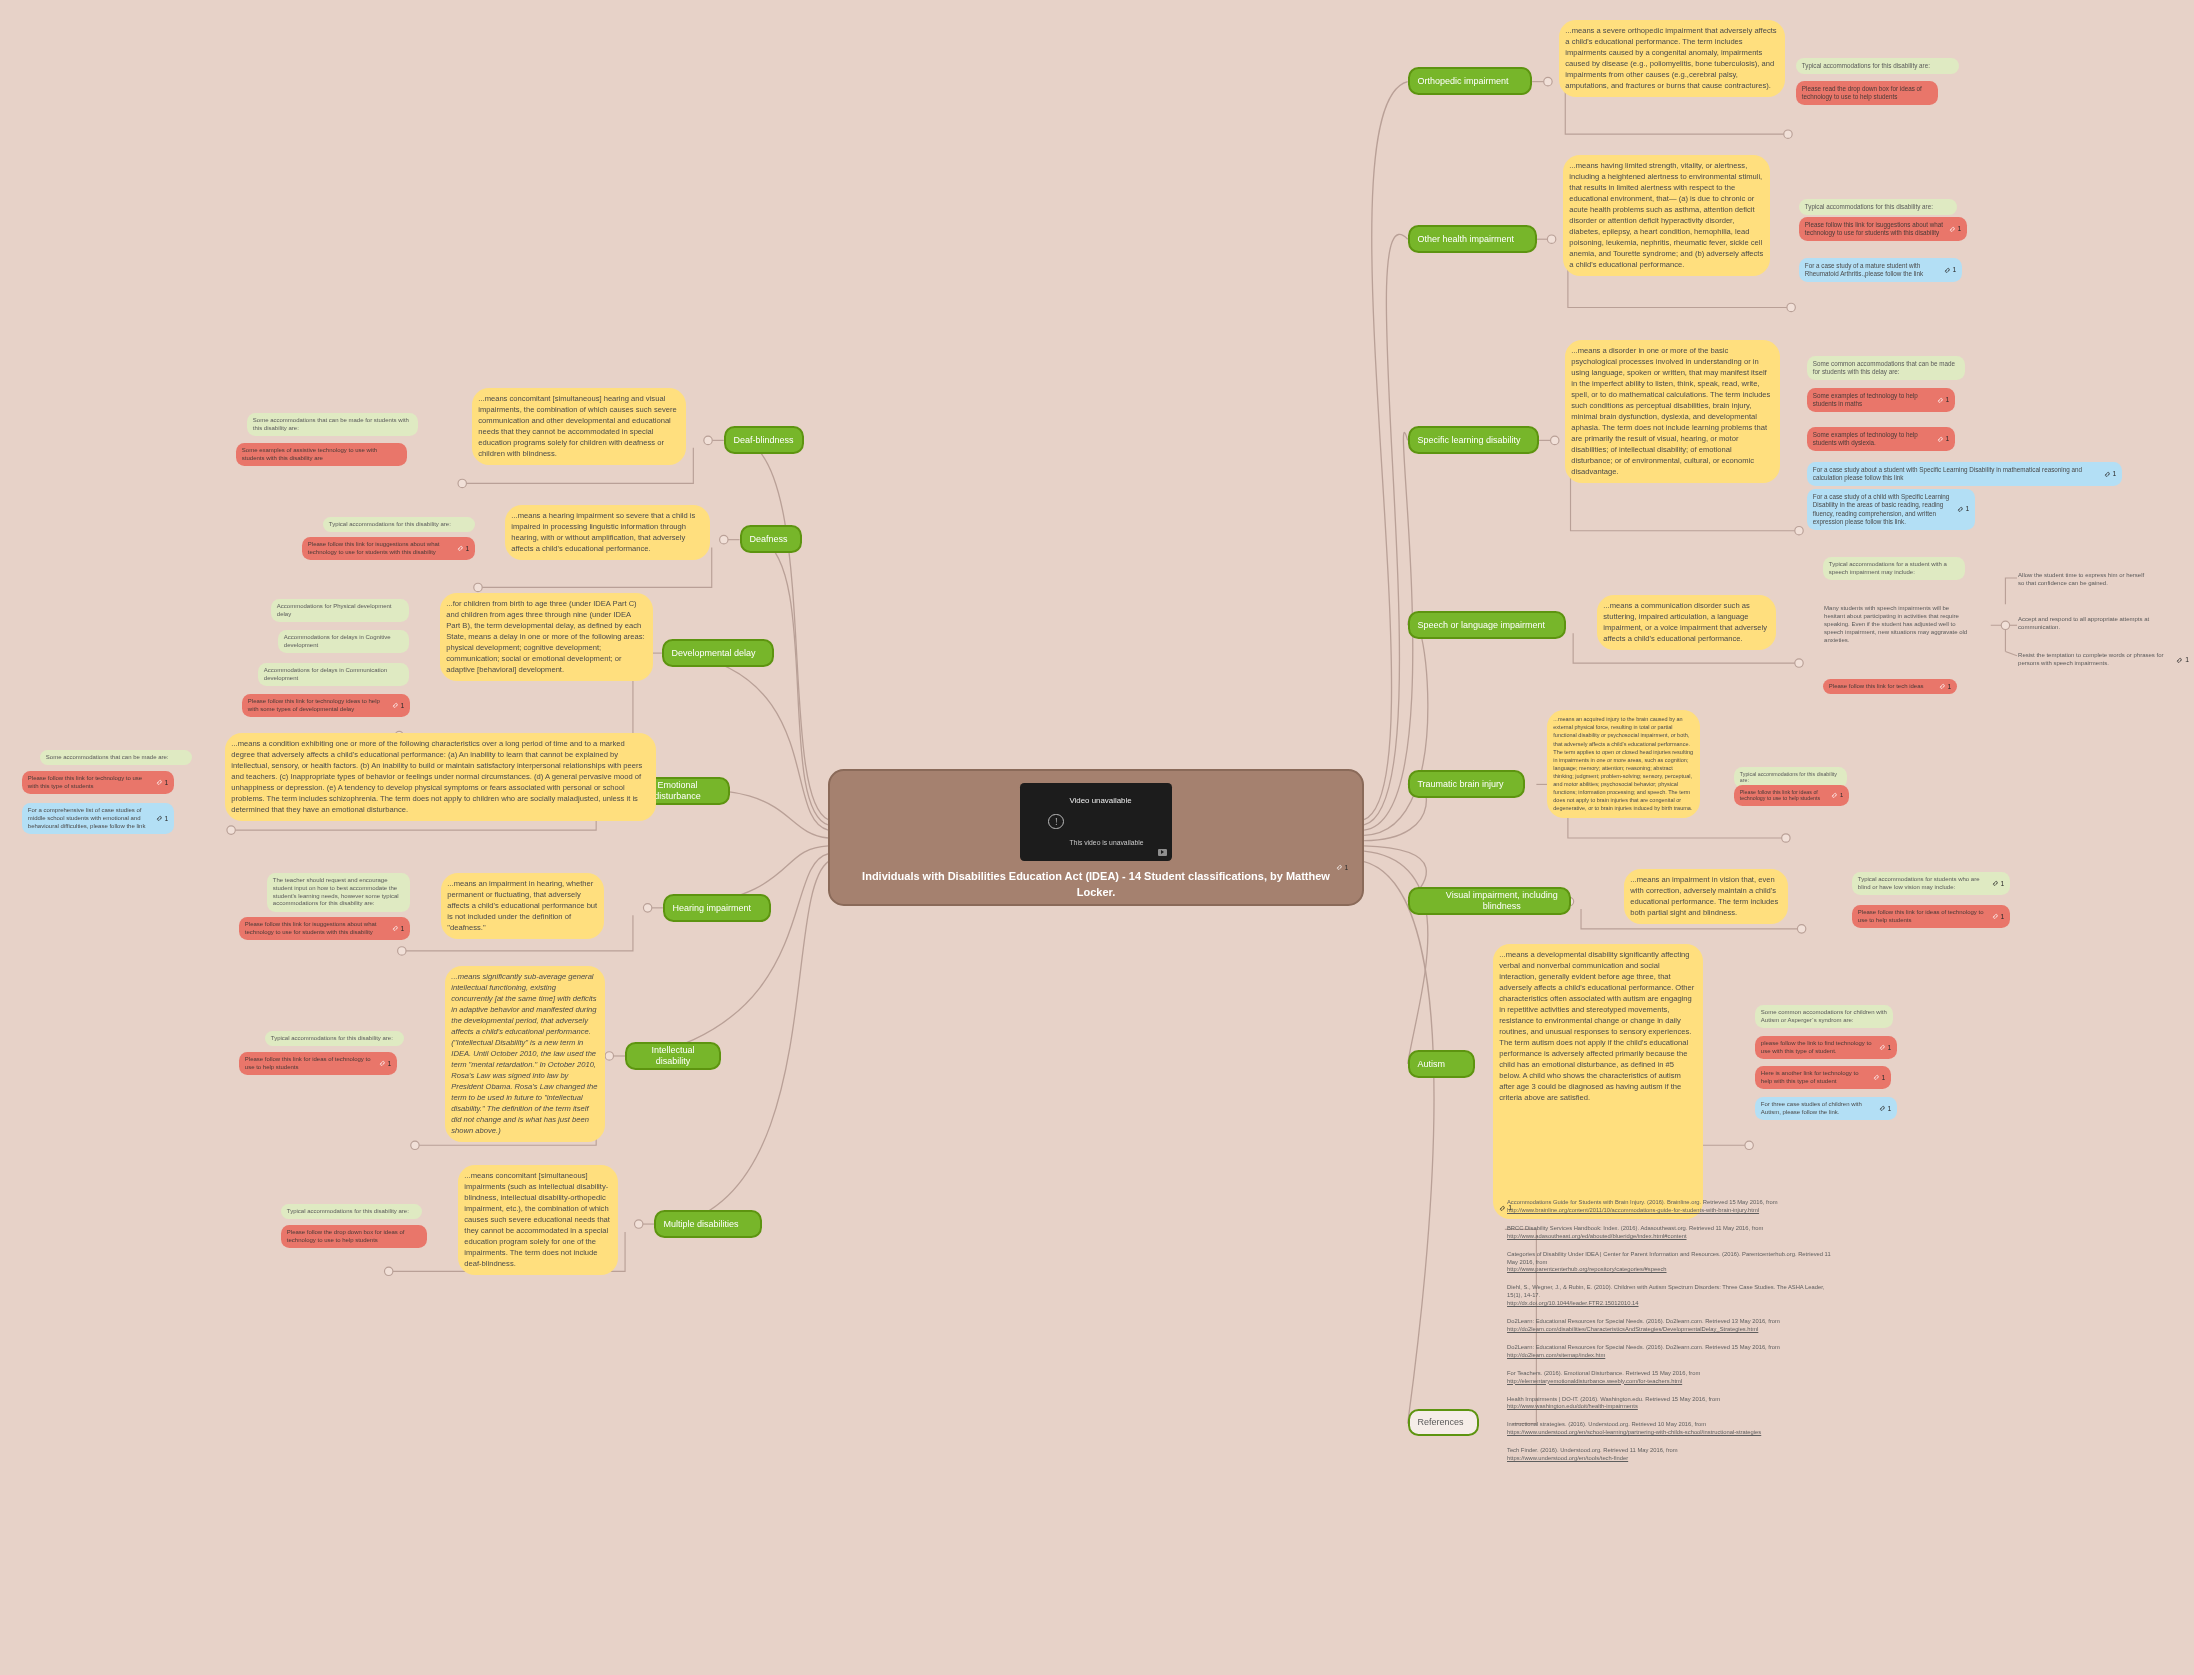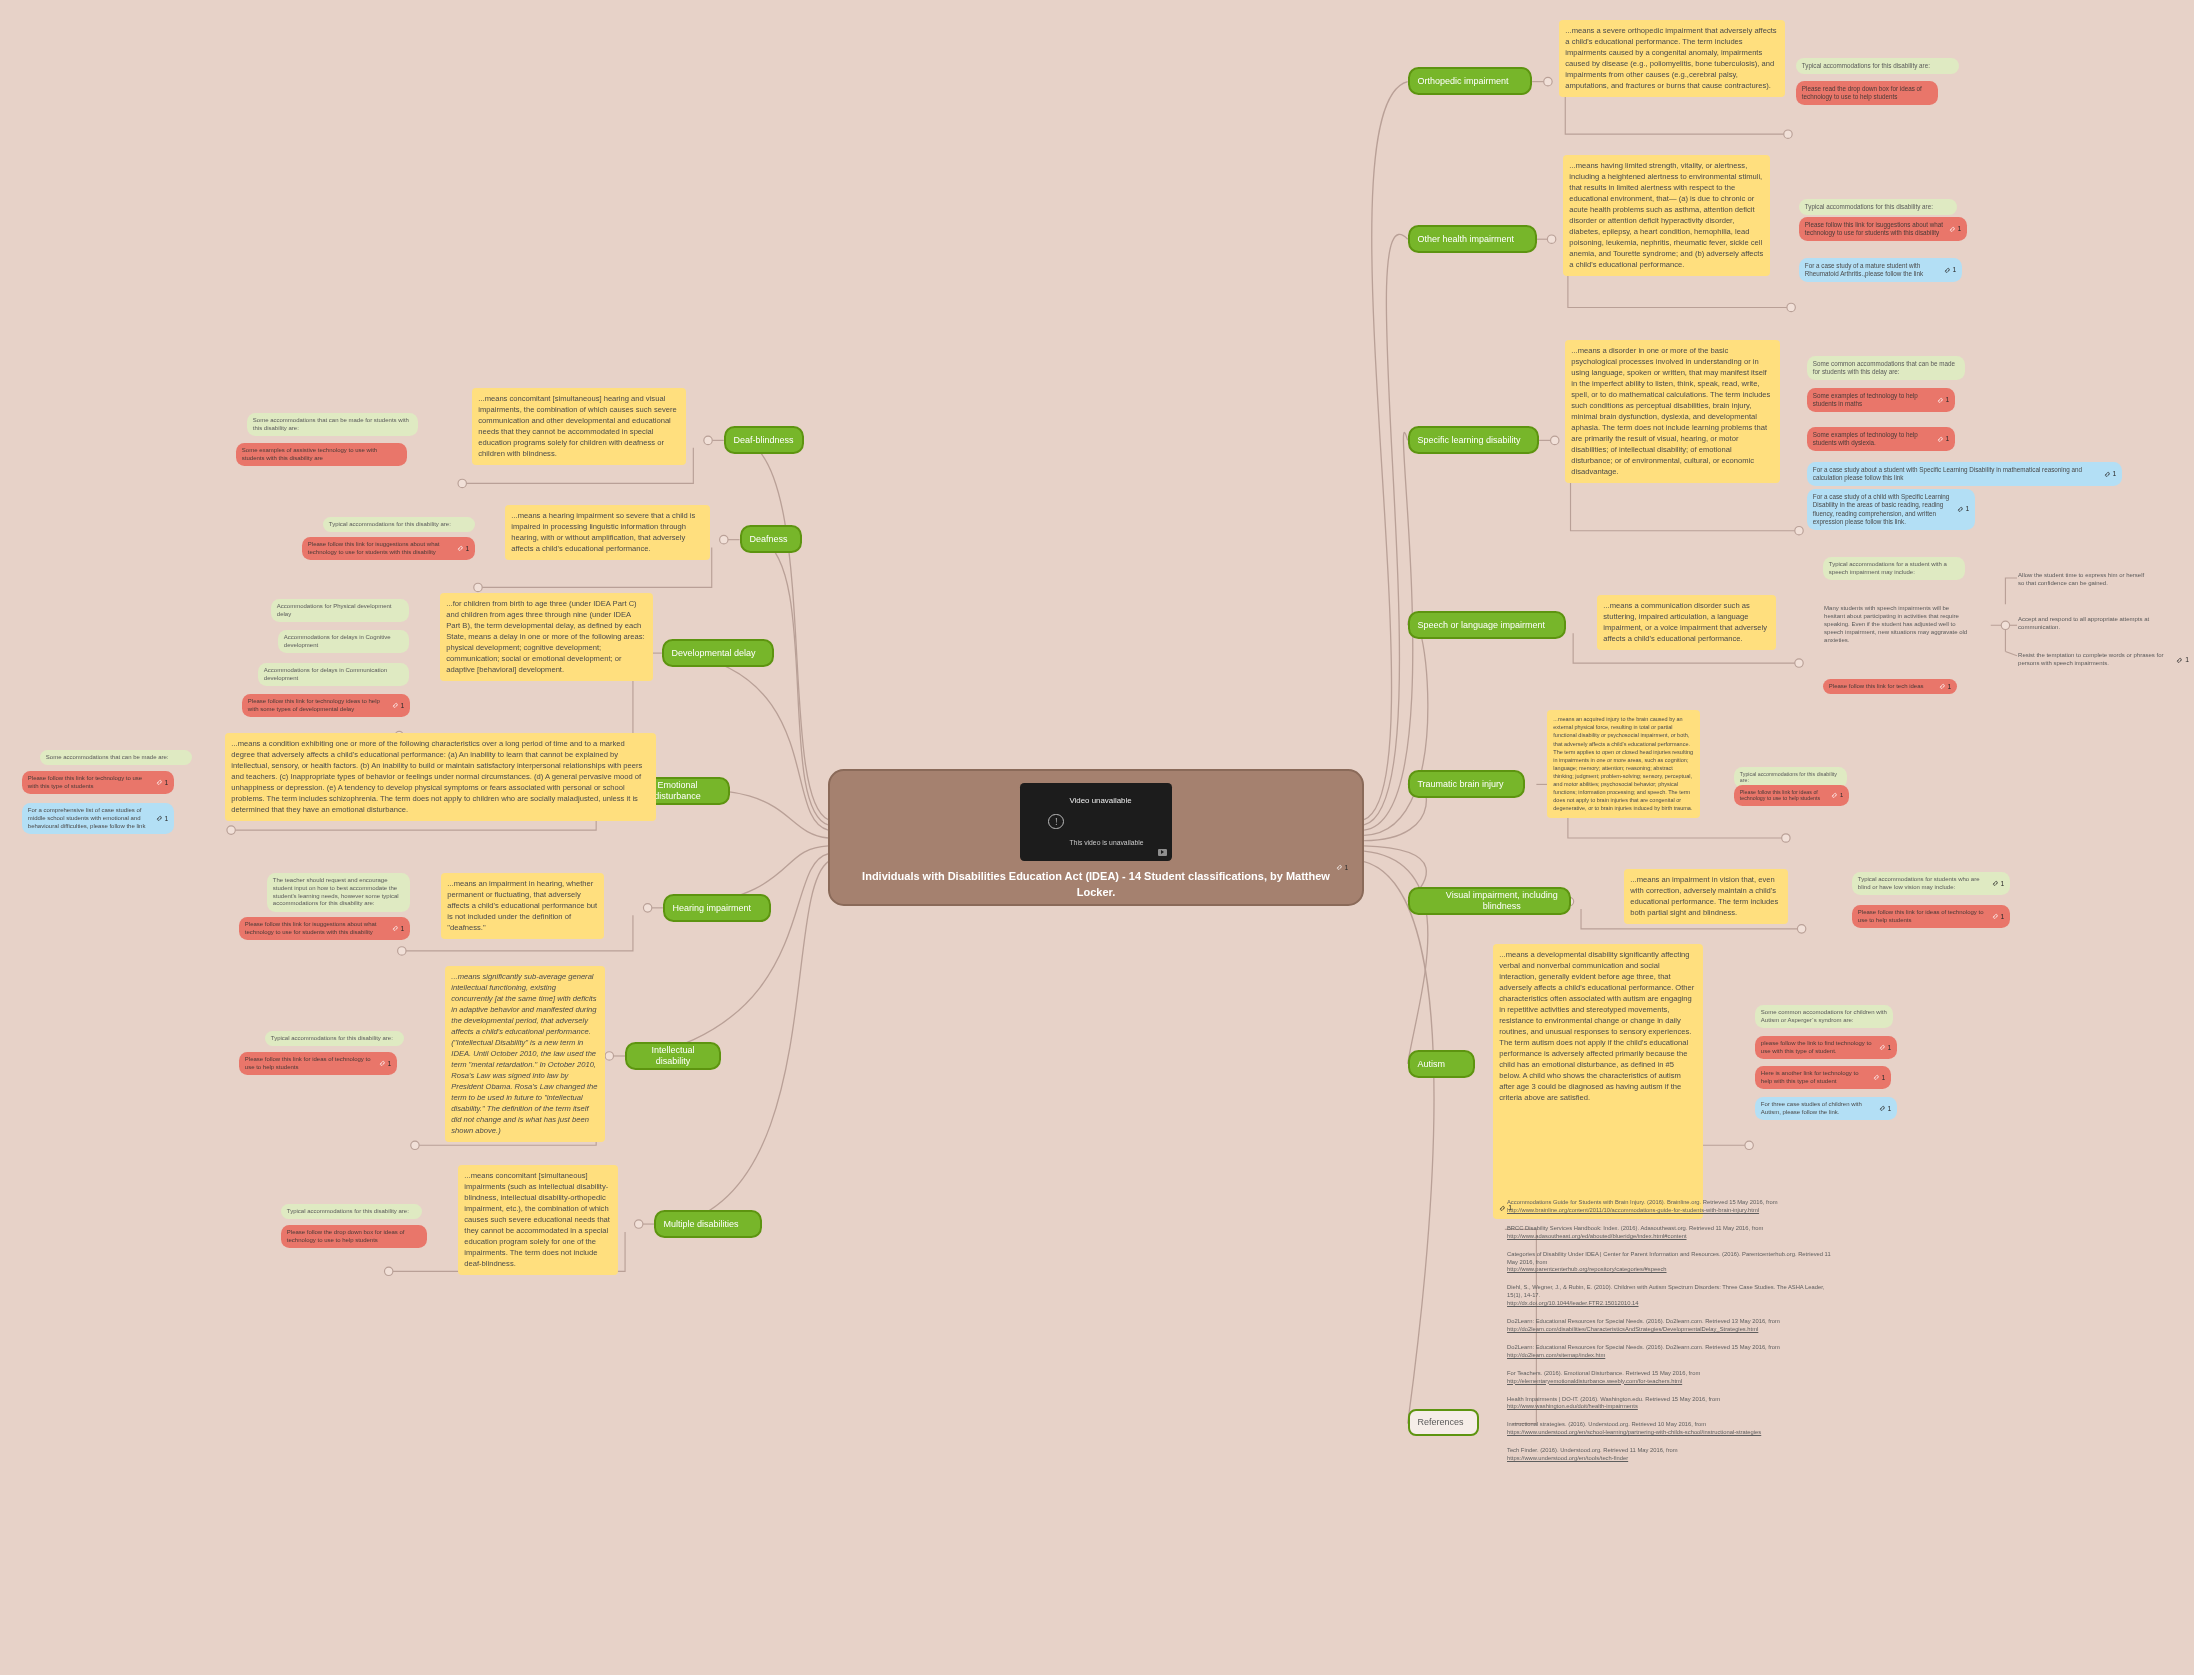--- a/index.html
+++ b/index.html
@@ -59,21 +59,21 @@
     text-align:center;
     font-size:9px;line-height:11px;
     padding:3.2px 7.4px;
   }
   .green.refs{
     background:#f5ede8;border:2.1px solid #5d9410;color:#5a5a5a;
   }
 
   
   .yellow{
-    background:#ffdf7e;border-radius:4px;color:#4b4b4b;
+    background:#ffdf7e;border-radius:17px;color:#4b4b4b;
     padding:5.3px 6.3px;
   }
   
   .palegreen{background:#dfeac2;border-radius:8.4px;color:#5a5a5a;padding:3.7px 5.8px;}
   
   .salmon{background:#e9766a;border-radius:8.4px;color:#4a3a37;padding:3.7px 5.8px;}
   
   .blue{background:#b3dff5;border-radius:8.4px;color:#4a4a4a;padding:3.7px 5.8px;}
   
   .plain{color:#5a5a5a;padding:2.1px 1.1px;}
@@ -583,21 +583,21 @@
   <div class="node yellow" style="left:458px;top:1165px;width:160px;font-size:7.6px;line-height:11px;">
     <span>...means concomitant [simultaneous] impairments (such as intellectual disability-blindness, intellectual disability-orthopedic impairment, etc.), the combination of which causes such severe educational needs that they cannot be accommodated in a special education program solely for one of the impairments. The term does not include deaf-blindness.</span>
   </div>
   <div class="node palegreen" style="left:281px;top:1204px;width:141px;font-size:6px;line-height:7.9px;">
     <span>Typical accommodations for this disability are:</span>
   </div>
   <div class="node salmon" style="left:281px;top:1225px;width:146px;font-size:6px;line-height:7.9px;">
     <span>Please follow the drop down box for ideas of technology to use to help students</span>
   </div>
 
-  <div class="node green refs" style="left:1408px;top:1409px;width:71px;height:27px;font-size:9px;border-radius:8px;">
+  <div class="node green refs" style="left:1408px;top:1409px;width:71px;height:27px;font-size:9px;">
     <span>References</span>
   </div>
 
   <div class="node" style="left:1507px;top:1199px;width:326px;">
     <div class="ref-item" style="margin-bottom:10px;">
       <div>Accommodations Guide for Students with Brain Injury. (2016). Brainline.org. Retrieved 15 May 2016, from</div>
       <span class="url">http://www.brainline.org/content/2011/10/accommodations-guide-for-students-with-brain-injury.html</span>
     </div>
     <div class="ref-item" style="margin-bottom:10px;">
       <div>BRCC Disability Services Handbook: Index. (2016). Adasoutheast.org. Retrieved 11 May 2016, from</div>

